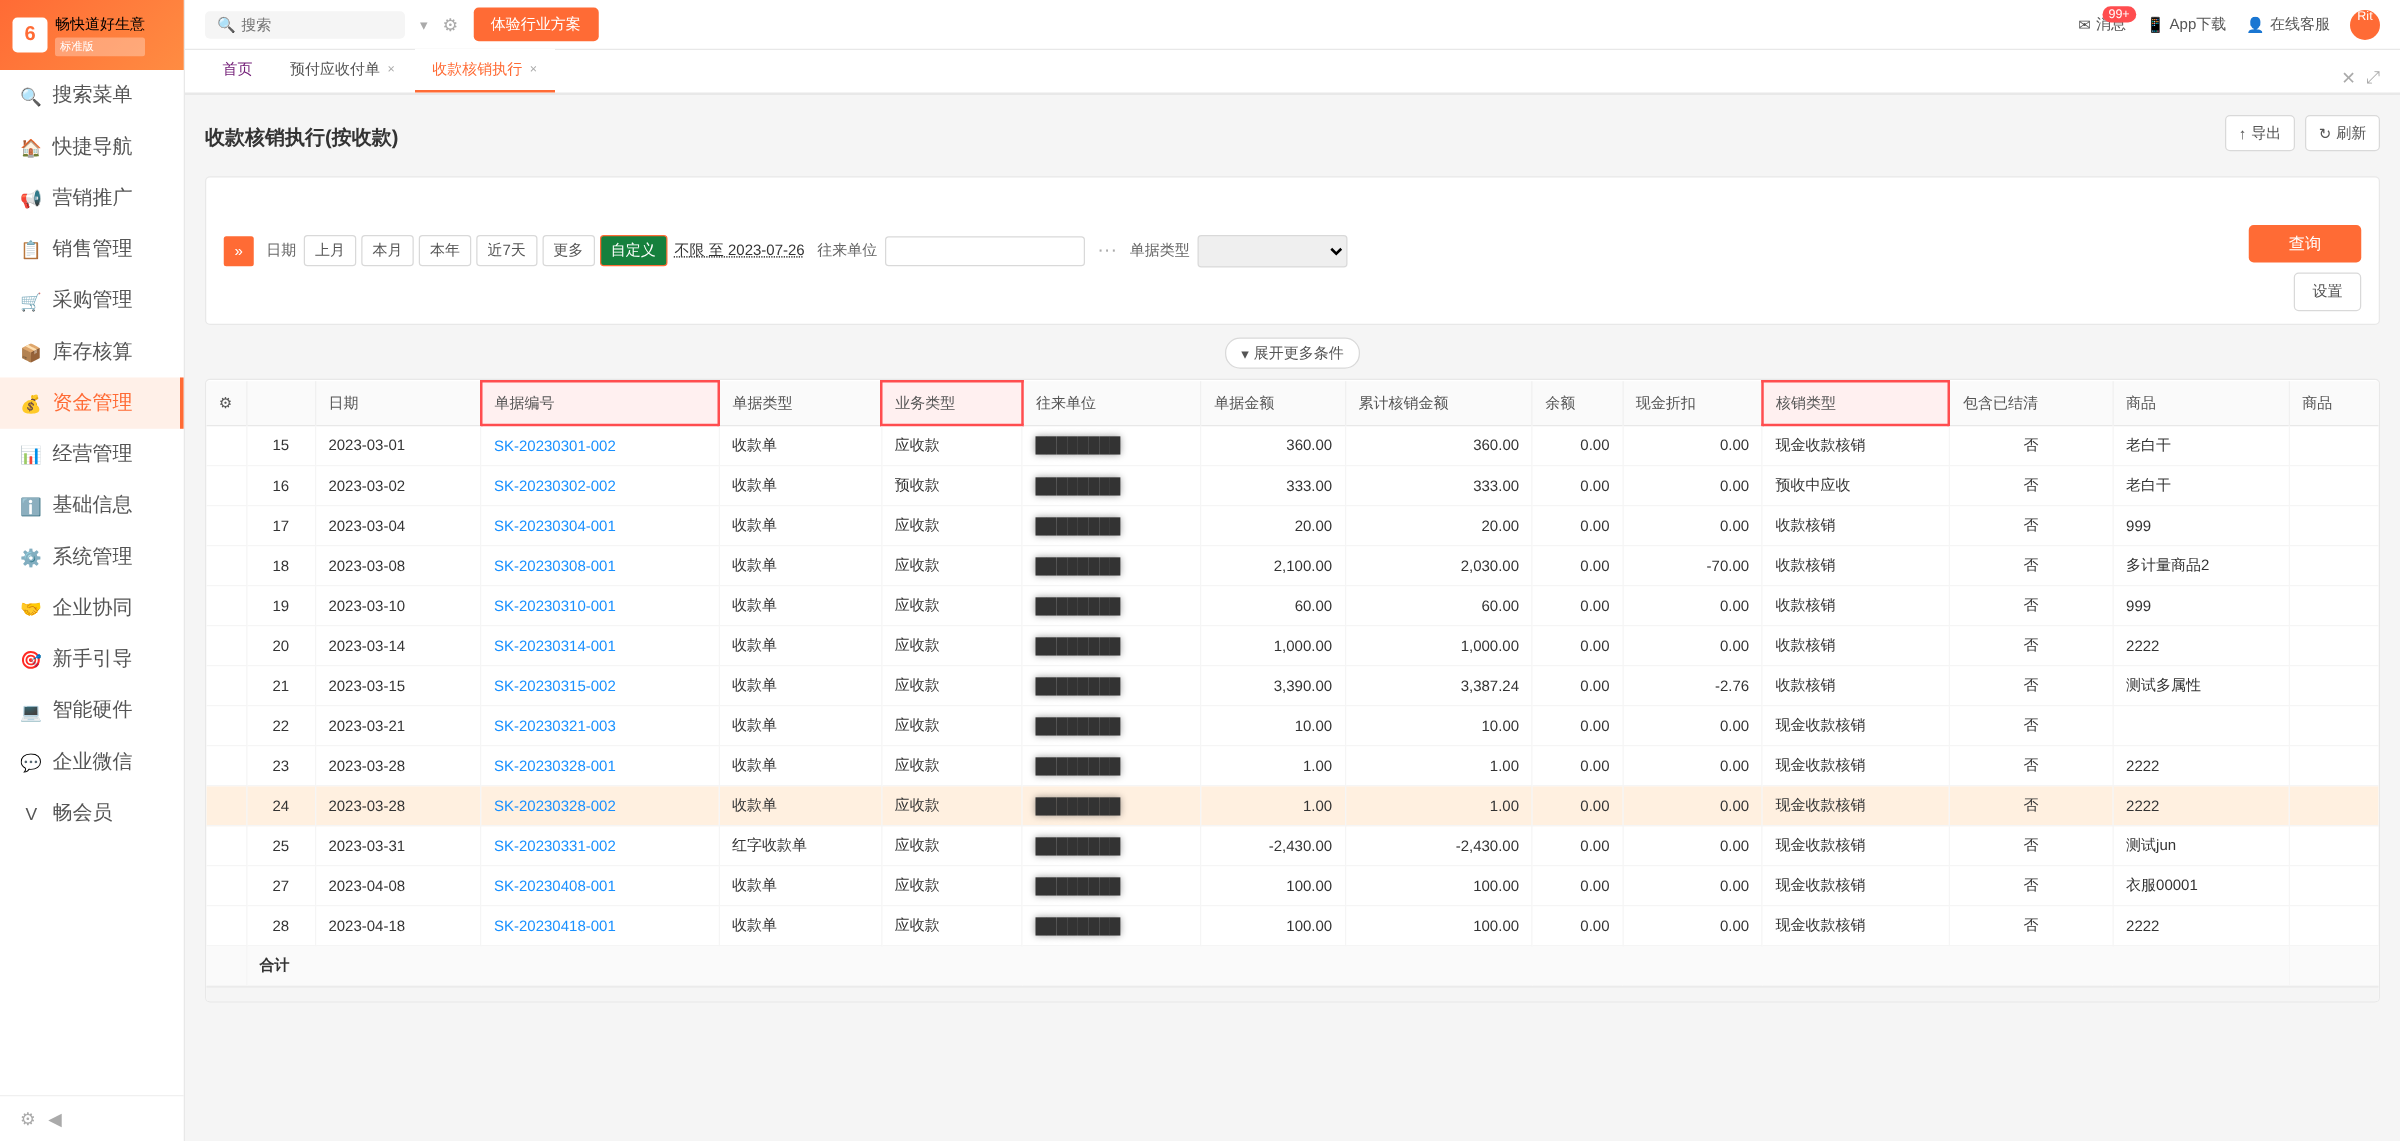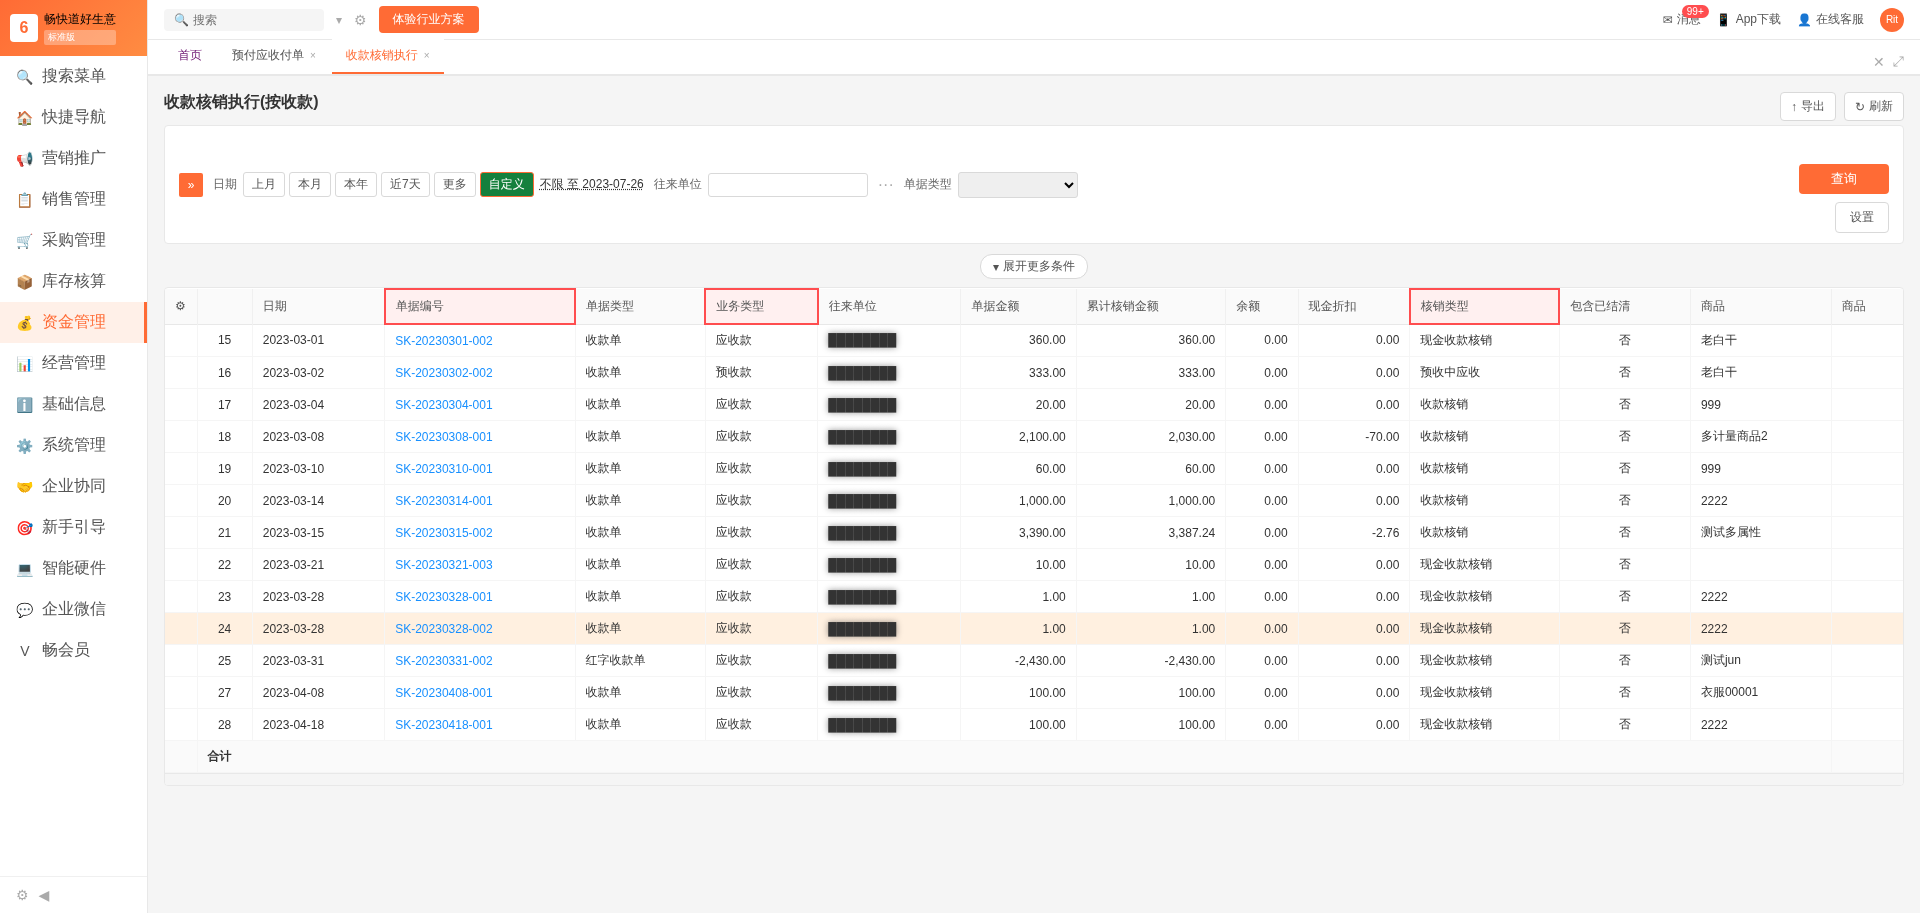--- a/index.html
+++ b/index.html
@@ -26,35 +26,35 @@
     .topbar-search { display: flex; align-items: center; gap: 4px; background: #f5f5f5; border-radius: 4px; padding: 4px 10px; min-width: 160px; }
     .topbar-search input { border: none; background: transparent; outline: none; font-size: 12px; color: #999; width: 120px; }
     .topbar-arrow { color: #aaa; font-size: 12px; }
     .topbar-gear { color: #aaa; font-size: 14px; cursor: pointer; }
     .topbar-btn-orange { background: #ff6b35; color: #fff; border: none; border-radius: 4px; padding: 5px 14px; font-size: 12px; cursor: pointer; }
     .topbar-spacer { flex: 1; }
     .topbar-right { display: flex; align-items: center; gap: 16px; }
     .topbar-msg { display: flex; align-items: center; gap: 4px; color: #555; font-size: 12px; cursor: pointer; position: relative; }
     .topbar-badge { background: #ff4d4f; color: #fff; border-radius: 8px; padding: 1px 5px; font-size: 10px; position: absolute; top: -6px; right: -8px; }
     .topbar-app, .topbar-service { display: flex; align-items: center; gap: 4px; color: #555; font-size: 12px; cursor: pointer; }
-    .topbar-user { background: #ff6b35; color: #fff; border-radius: 50%; width: 24px; height: 24px; display: flex; align-items: center; justify-content: center; font-size: 10px; }
+    .topbar-user { background: #ff6b35; color: #fff; border-radius: 50%; width: 24px; height: 24px; display: flex; align-items: flex-start; justify-content: center; font-size: 10px; }
 
     
     .tabs { height: 36px; background: #fff; border-bottom: 2px solid #e8e8e8; display: flex; align-items: flex-end; padding: 0 16px; }
     .tab { padding: 8px 14px; font-size: 12px; cursor: pointer; color: #555; border-bottom: 2px solid transparent; margin-right: 2px; display: flex; align-items: center; gap: 6px; }
     .tab.active { color: #ff6b35; border-bottom: 2px solid #ff6b35; background: #fff; }
     .tab.home { color: #701a75; }
     .tab .tab-close { color: #aaa; font-size: 10px; cursor: pointer; }
     .tabs-spacer { flex: 1; }
     .tabs-actions { display: flex; align-items: center; gap: 8px; padding-bottom: 4px; }
     .tabs-actions .close-btn, .tabs-actions .expand-btn { color: #aaa; cursor: pointer; font-size: 14px; }
 
     
     .content { flex: 1; overflow-y: auto; padding: 16px; background: #f5f5f5; }
-    .page-header { display: flex; align-items: flex-start; justify-content: space-between; margin-bottom: 4px; }
+    .page-header { display: flex; align-items: flex-end; justify-content: space-between; margin-bottom: 20px; }
     .page-title { font-size: 16px; font-weight: bold; color: #333; }
     .page-actions { display: flex; gap: 8px; }
     .btn-export, .btn-refresh { display: flex; align-items: center; gap: 4px; padding: 5px 10px; border: 1px solid #d9d9d9; border-radius: 4px; background: #fff; color: #555; font-size: 12px; cursor: pointer; }
 
     
     .filter-bar { background: #fff; border-radius: 4px; padding: 10px 14px; margin-bottom: 10px; display: flex; align-items: center; flex-wrap: wrap; gap: 10px; border: 1px solid #e8e8e8; }
     .filter-toggle { width: 24px; height: 24px; background: #ff6b35; color: #fff; border-radius: 2px; display: flex; align-items: center; justify-content: center; cursor: pointer; font-size: 12px; }
     .filter-section { display: flex; align-items: center; gap: 6px; }
     .filter-label { color: #666; font-size: 12px; }
     .filter-btns { display: flex; gap: 4px; }

